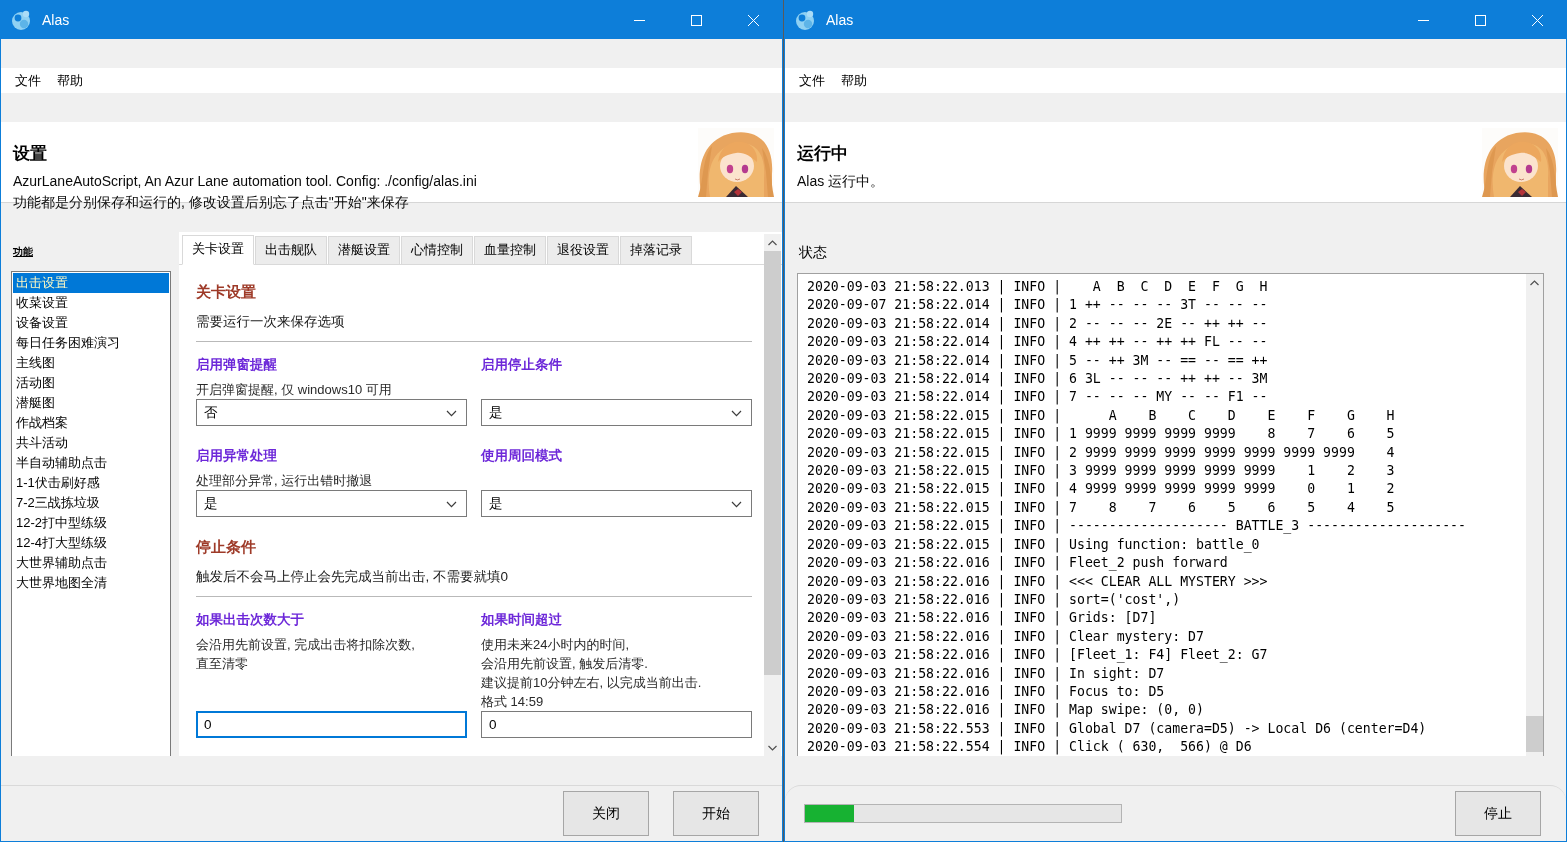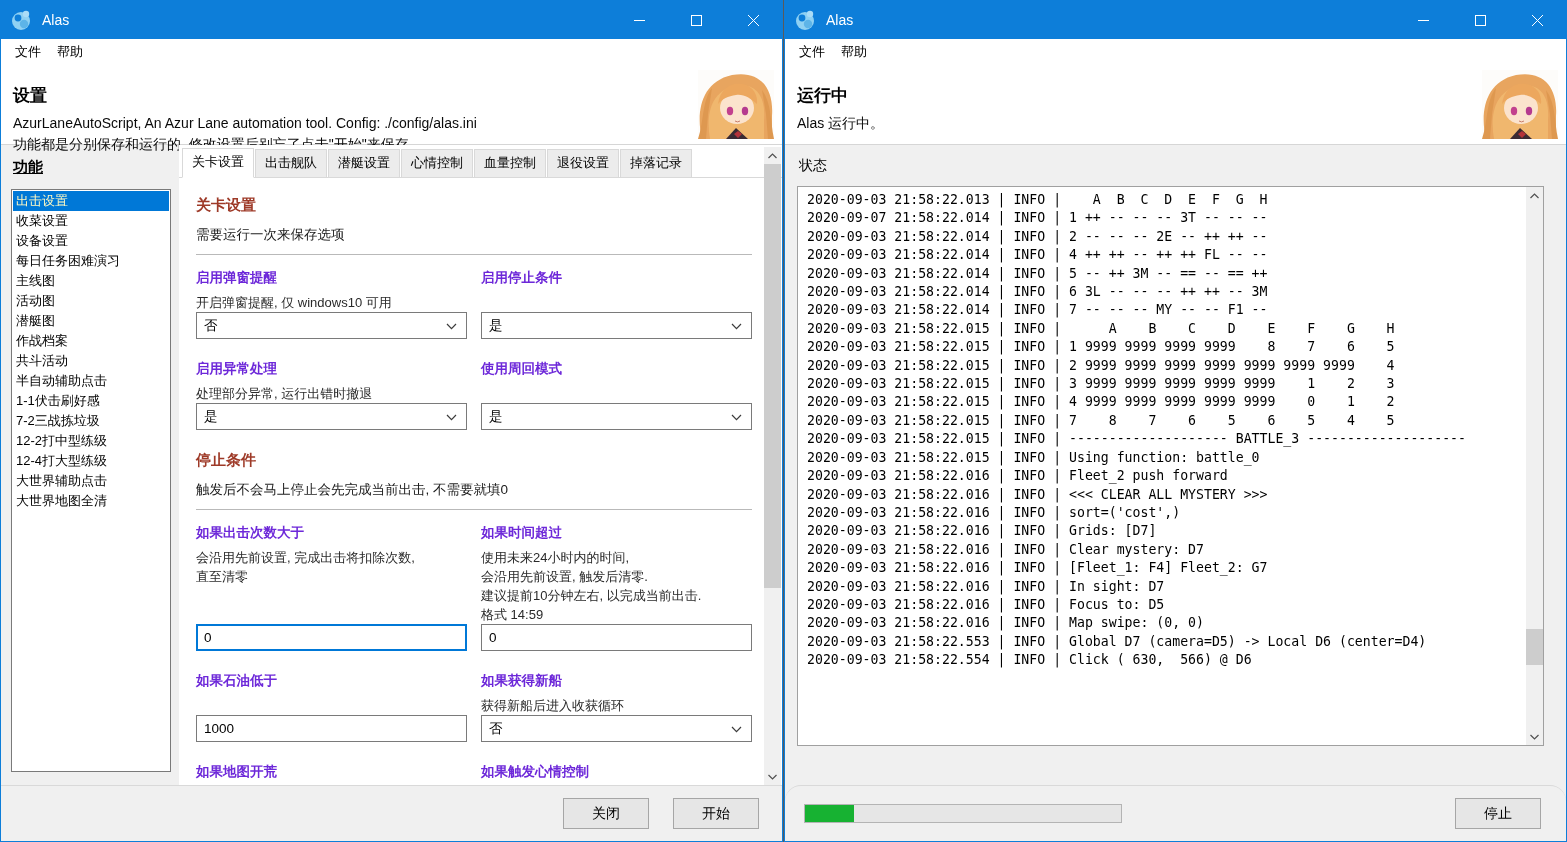--- a/index.html
+++ b/index.html
@@ -1,19 +1,19 @@
 <!DOCTYPE html>
 <html><head>
 <meta charset="utf-8">
 <style>
   * { margin:0; padding:0; box-sizing:border-box; }
   html,body { width:1567px; height:842px; }
   body { display:flex; background:#5a5a5a; font-family:"Liberation Sans","DejaVu Sans",sans-serif; color:#000; overflow:hidden; }
 
-  .window { width:783px; height:842px; border:1px solid #0d7ed9; background:#f0f0f0; display:flex; flex-direction:column; position:relative; }
+  .window { width:783px; height:842px; border:1px solid #0d7ed9; background:#f0f0f0; display:flex; flex-direction:column; position:relative;gap:29px; }
   .window + .window { margin-left:1px; }
 
   
   .titlebar { height:38px; flex:0 0 38px; background:#0d7ed9; color:#fff; display:flex; align-items:center; padding-left:10px; }
   .app-icon { width:22px; height:22px; margin-right:9px; flex:0 0 auto; }
   .win-title { font-size:14px; }
   .win-controls { margin-left:auto; display:flex; height:100%; }
   .win-btn { width:57px; height:100%; display:flex; align-items:center; justify-content:center; color:#fff; }
 
   
@@ -23,21 +23,21 @@
   
   .header { height:81px; flex:0 0 81px; background:#fff; border-bottom:1px solid #d6d6d6; padding:8px 12px 0 12px; position:relative; }
   .header-title { font-size:17px; font-weight:bold; margin-bottom:8px;margin-top:12px; }
   .header-line { font-size:14px; margin-bottom:5px; color:#0a0a0a; }
   .avatar { position:absolute; top:6px; right:8px; width:76px; height:69px; overflow:hidden; }
 
   .main { flex:1 1 auto; display:flex; overflow:hidden; }
 
   
   .sidebar { width:178px; flex:0 0 178px; padding:11px 8px 0 10px; }
-  .sidebar-label { font-size:15px; font-weight:bold; margin:2px 0 12px 2px;text-decoration:underline; }
+  .sidebar-label { font-size:10px; font-weight:bold; margin:2px 0 12px 2px;text-decoration:underline; }
   .listbox { background:#fff; border:1px solid #7a7a7a; height:583px; padding:1px; overflow:hidden; }
   .list-item { font-size:13px; height:20px; line-height:20px; padding-left:3px; white-space:nowrap; overflow:hidden; }
   .list-item.selected { background:#0078d7; color:#fef9c3; }
 
   
   .content { flex:1 1 auto; background:#fff; position:relative; overflow:hidden; padding-top:3px; }
   .tabs { display:flex; padding-left:3px; border-bottom:1px solid #d9d9d9; align-items:flex-end; }
   .tab { font-size:13px; padding:4px 9px 5px; background:#ececec; border:1px solid #d9d9d9; border-bottom:none; margin-right:1px; white-space:nowrap; }
   .tab.active { background:#fff; margin-bottom:-1px; padding-bottom:6px; border-bottom:1px solid #fff; }
   .form { padding:15px 30px 0 17px; overflow:hidden; height:612px; }
@@ -58,21 +58,21 @@
 
   
   .vscroll { position:absolute; top:2px; right:1px; bottom:0; width:17px; background:#f0f0f0; display:flex; flex-direction:column; align-items:center; }
   .sb-arrow { height:17px; width:17px; flex:0 0 17px; display:flex; align-items:center; justify-content:center; }
   .sb-thumb { width:17px; background:#cdcdcd; flex:0 0 auto; }
   .sb-track { flex:1 1 auto; }
 
   
   .footer { height:56px; flex:0 0 56px; border-top:1px solid #d9d9d9; background:#f0f0f0; display:flex; align-items:center; }
   .footer.left-f { justify-content:flex-end; padding-right:23px; gap:24px; }
-  .btn { width:86px; height:31px; background:#e6e6e6; border:1px solid #a6a6a6; font-size:14px; display:flex; align-items:center; justify-content:center; }
+  .btn { width:86px; height:45px; background:#e6e6e6; border:1px solid #a6a6a6; font-size:14px; display:flex; align-items:center; justify-content:center; }
 
   
   .status-area { flex:1 1 auto; padding:9px 22px 0 12px; overflow:hidden; position:relative; }
   .status-label { font-size:14px; margin:3px 0 11px 2px; }
   .logbox { background:#fff; border:1px solid #a0a0a0; height:560px; position:relative; padding:4px 20px 0 9px; overflow:hidden; }
   .log-line { font-family:"DejaVu Sans Mono","Liberation Mono",monospace; font-size:13.2px; line-height:18.4px; white-space:pre; }
   .logbox .vscroll { top:0; right:0; bottom:0; }
   .footer.right-f { padding:0 25px 0 19px;border-radius:16px; }
   .progress-track { width:318px; height:19px; background:#e6e6e6; border:1px solid #b4b4b4; }
   .progress-fill { height:100%; background:#17b232; }

